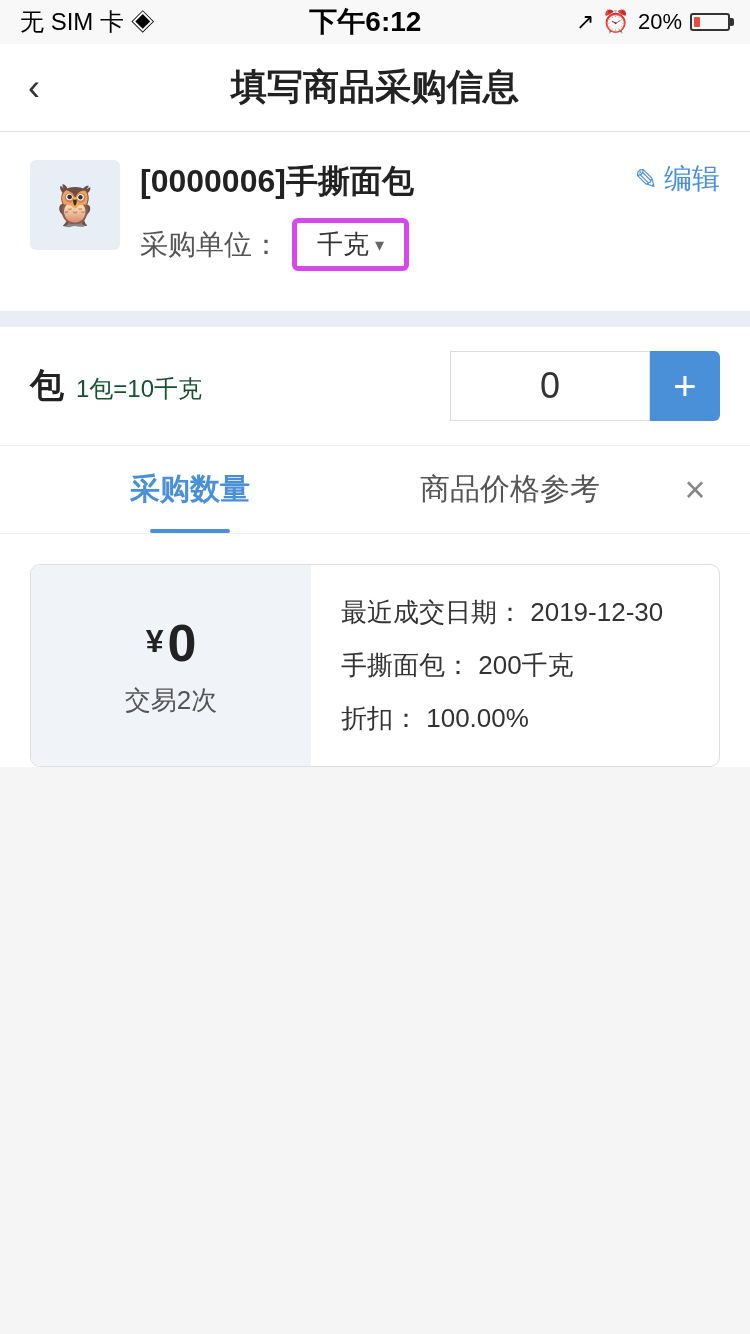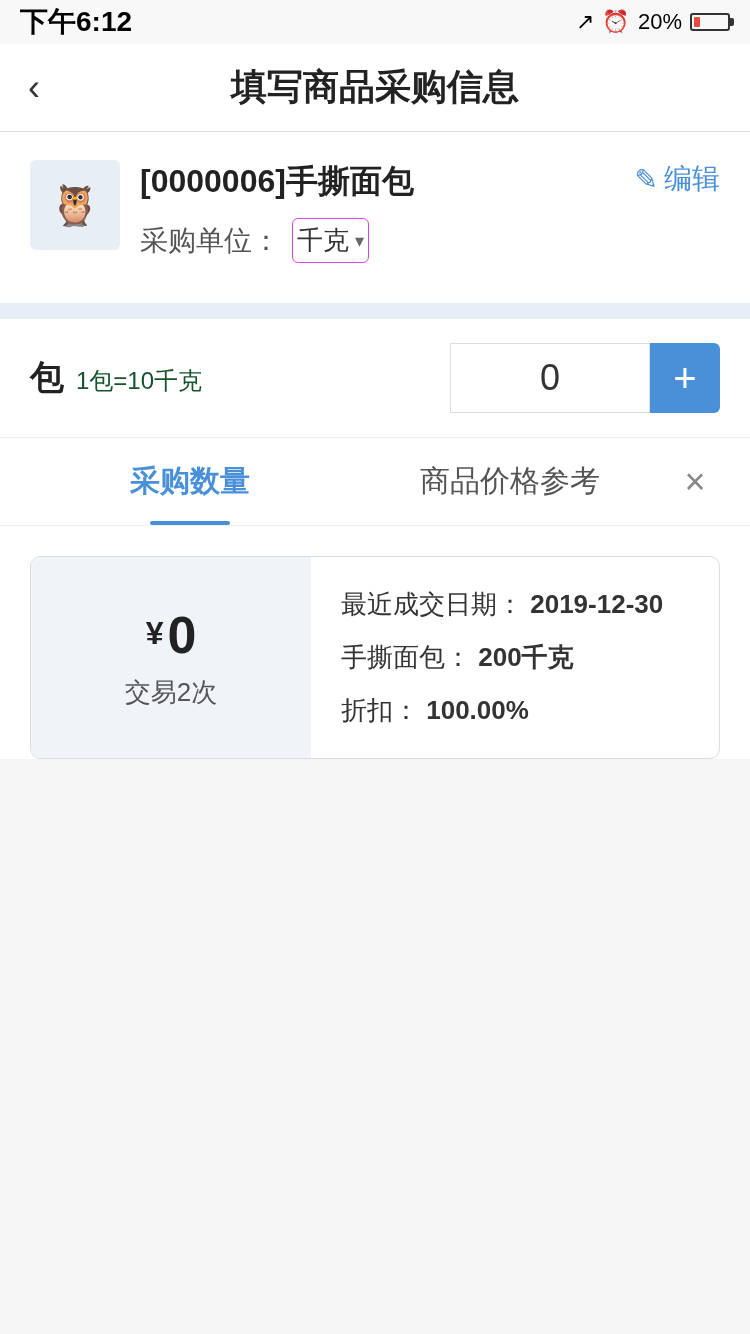--- a/index.html
+++ b/index.html
@@ -139,23 +139,23 @@
     .product-unit-row {
       display: flex;
       align-items: center;
       gap: 12px;
       font-size: 28px;
       color: #555;
     }
     .unit-select {
       display: inline-flex;
       align-items: center;
-      border: 1px solid #d946ef;
+      border: 5px solid #d946ef;
       border-radius: 6px;
-      padding: 4px 4px;
+      padding: 4px 20px;
       font-size: 26px;
       color: #333;
       gap: 6px;
     }
     .chevron-down {
       font-size: 18px;
       color: #666;
     }
     .edit-btn {
       color: #4a90d9;
@@ -350,27 +350,29 @@
     .card-detail-row {
       font-size: 26px;
       color: #333;
       line-height: 1.5;
     }
     .card-detail-label {
       color: #333;
     }
     .card-detail-value {
       color: #333;
-      font-weight: bold;
     }
   </style>
 </head>
 <body>
 
 <div class="status-bar">
+  <div class="status-left">
+    <span>无 SIM 卡 ◈</span>
+  </div>
   <div class="status-center">下午6:12</div>
   <div class="status-right">
     <span>↗</span>
     <span>⏰</span>
     <span>20%</span>
     <div class="battery">
       <div class="battery-body">
         <div class="battery-fill"></div>
       </div>
     </div>

